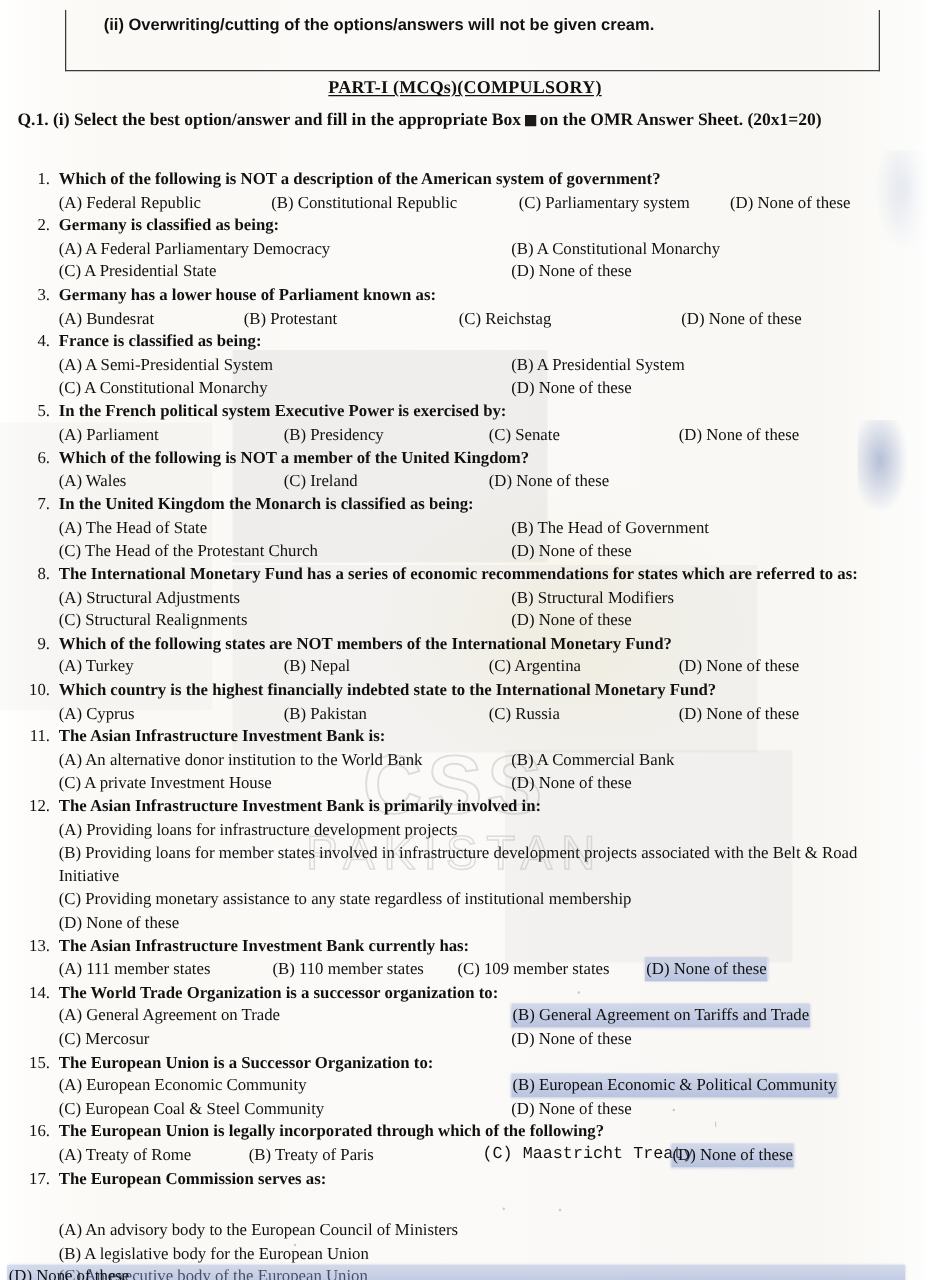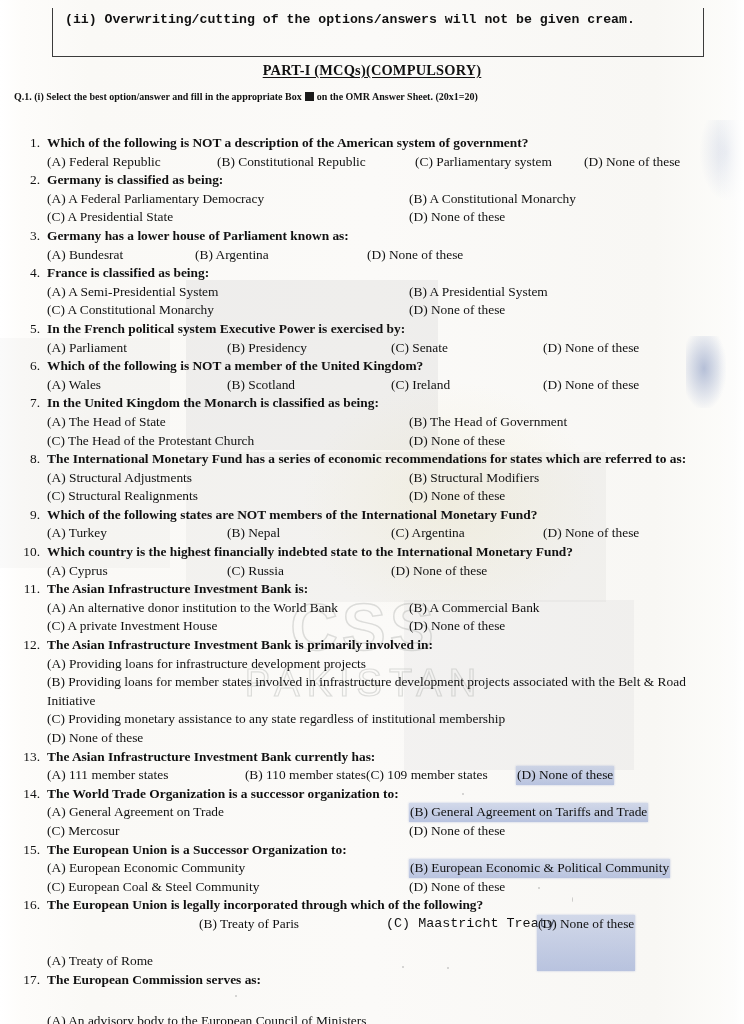--- a/index.html
+++ b/index.html
@@ -53,40 +53,40 @@
 
   
   #instruction-box{
     position:absolute;left:52px;top:8px;width:650px;height:48px;
     border-left:1.6px solid #3b3b3b;
     border-bottom:1.6px solid #3b3b3b;
     border-right:1.6px solid #3b3b3b;
     border-top:none;
   }
   #instruction-box .ins-line{
-    font-family:Liberation Mono, monospace;
+    font-family:Liberation Sans, sans-serif;
     font-size:13.2px;color:#111;white-space:nowrap;
-    position:absolute;left:12px;
+    position:absolute;left:30px;
   }
   #ins-line-1{top:4px;font-weight:700;}
   #ins-line-2{top:23px;}
 
   
   #part-heading{
     position:absolute;left:0;right:0;top:62px;text-align:center;
     font-family:"Liberation Serif", serif;
     font-size:14.4px;font-weight:700;
     text-decoration:underline;
     text-underline-offset:2px;
     letter-spacing:.2px;
   }
 
   
   #q1-instructions{position:absolute;left:14px;top:88px;width:720px;}
-  #q1-instructions .qi-row{font-size:10px;white-space:nowrap;line-height:18px;}
+  #q1-instructions .qi-row{font-size:14px;white-space:nowrap;line-height:18px;}
   #q1-instructions .qi-row b{font-weight:700;}
   .omr-box{
     display:inline-block;width:9px;height:9px;background:#1a1a1a;
     vertical-align:-1px;margin:0 3px;
   }
   #qi-row-2{padding-left:20px;}
 
   
   #questions{
     position:absolute;left:14px;top:134px;width:716px;
@@ -111,23 +111,23 @@
   .lay-4col .opt:nth-child(2){width:198px;}
   .lay-4col .opt:nth-child(3){width:169px;}
   .lay-2col .opt:nth-child(1){width:362px;}
   .lay-4wide .opt:nth-child(1){width:148px;}
   .lay-4wide .opt:nth-child(2){width:172px;}
   .lay-4wide .opt:nth-child(3){width:178px;}
   .lay-4narrow .opt:nth-child(1){width:180px;}
   .lay-4narrow .opt:nth-child(2){width:164px;}
   .lay-4narrow .opt:nth-child(3){width:152px;}
   .lay-q13 .opt:nth-child(1){width:171px;}
-  .lay-q13 .opt:nth-child(2){width:148px;text-align:right;}
+  .lay-q13 .opt:nth-child(2){width:148px;}
   .lay-q13 .opt:nth-child(3){width:150px;}
-  .lay-q16 .opt:nth-child(1){width:152px;margin-top:37px;}
+  .lay-q16 .opt:nth-child(1){width:152px;}
   .lay-q16 .opt:nth-child(2){width:187px;}
   .lay-q16 .opt:nth-child(3){width:151px;font-family:Liberation Mono, monospace;}
   .lay-stack .opt{width:100%;}
 
   .hl{
     background:linear-gradient(180deg,rgba(150,168,214,.40),rgba(120,142,200,.50));
     box-shadow:0 0 2px rgba(120,142,200,.45);
     padding:0 1px;
   }
   .q17-d{
@@ -198,21 +198,22 @@
         </div>
       </div>
       <div class="q-item">
         <div class="q-stem">
           <span class="q-num">3.</span>
           <span class="q-text">Germany has a lower house of Parliament known as:</span>
         </div>
         <div class="q-options lay-4wide">
           <div class="opt-row lay-4wide">
             <span class="opt">(A) Bundesrat</span>
-            <span class="opt">(B) Argentina</span>
+            <span class="opt">(B) Protestant</span>
+            <span class="opt">(C) Reichstag</span>
             <span class="opt">(D) None of these</span>
           </div>
         </div>
       </div>
       <div class="q-item">
         <div class="q-stem">
           <span class="q-num">4.</span>
           <span class="q-text">France is classified as being:</span>
         </div>
         <div class="q-options lay-2col">
@@ -241,21 +242,20 @@
         </div>
       </div>
       <div class="q-item">
         <div class="q-stem">
           <span class="q-num">6.</span>
           <span class="q-text">Which of the following is NOT a member of the United Kingdom?</span>
         </div>
         <div class="q-options lay-4narrow">
           <div class="opt-row lay-4narrow">
             <span class="opt">(A) Wales</span>
-            <span class="opt">(B) Scotland</span>
             <span class="opt">(C) Ireland</span>
             <span class="opt">(D) None of these</span>
           </div>
         </div>
       </div>
       <div class="q-item">
         <div class="q-stem">
           <span class="q-num">7.</span>
           <span class="q-text">In the United Kingdom the Monarch is classified as being:</span>
         </div>
@@ -301,20 +301,21 @@
         </div>
       </div>
       <div class="q-item">
         <div class="q-stem">
           <span class="q-num">10.</span>
           <span class="q-text">Which country is the highest financially indebted state to the International Monetary Fund?</span>
         </div>
         <div class="q-options lay-4narrow">
           <div class="opt-row lay-4narrow">
             <span class="opt">(A) Cyprus</span>
+            <span class="opt">(B) Pakistan</span>
             <span class="opt">(C) Russia</span>
             <span class="opt">(D) None of these</span>
           </div>
         </div>
       </div>
       <div class="q-item">
         <div class="q-stem">
           <span class="q-num">11.</span>
           <span class="q-text">The Asian Infrastructure Investment Bank is:</span>
         </div>

